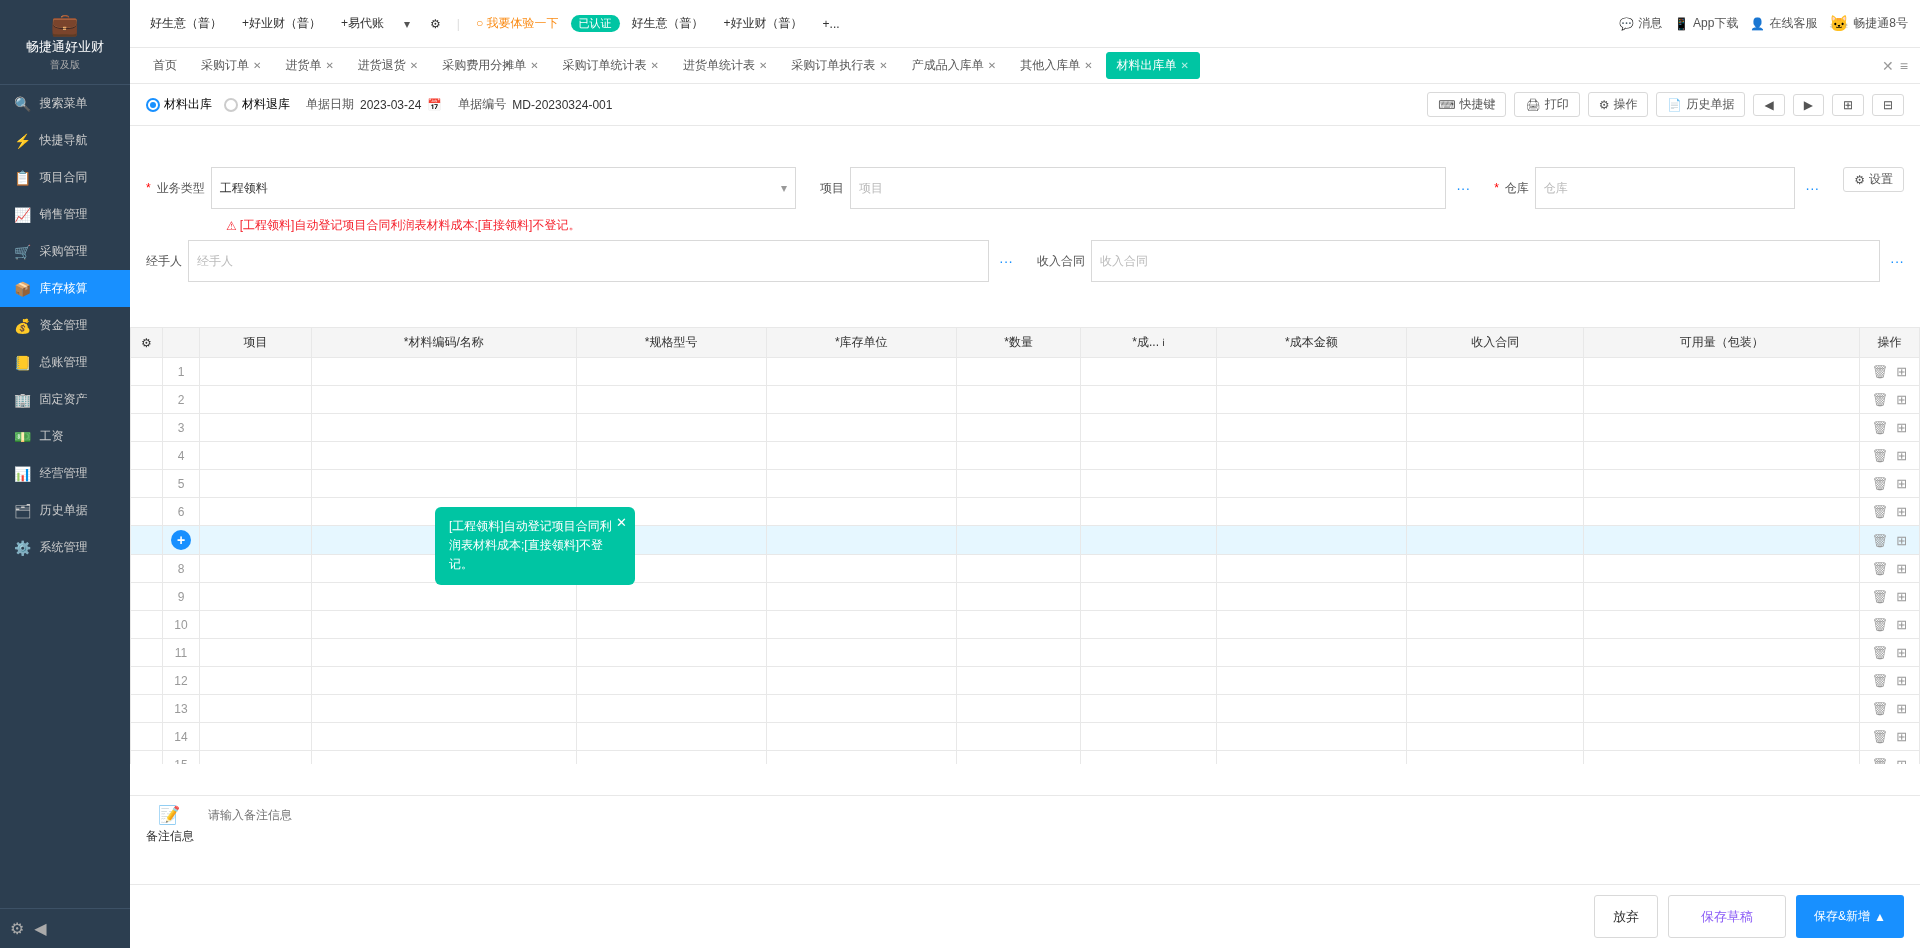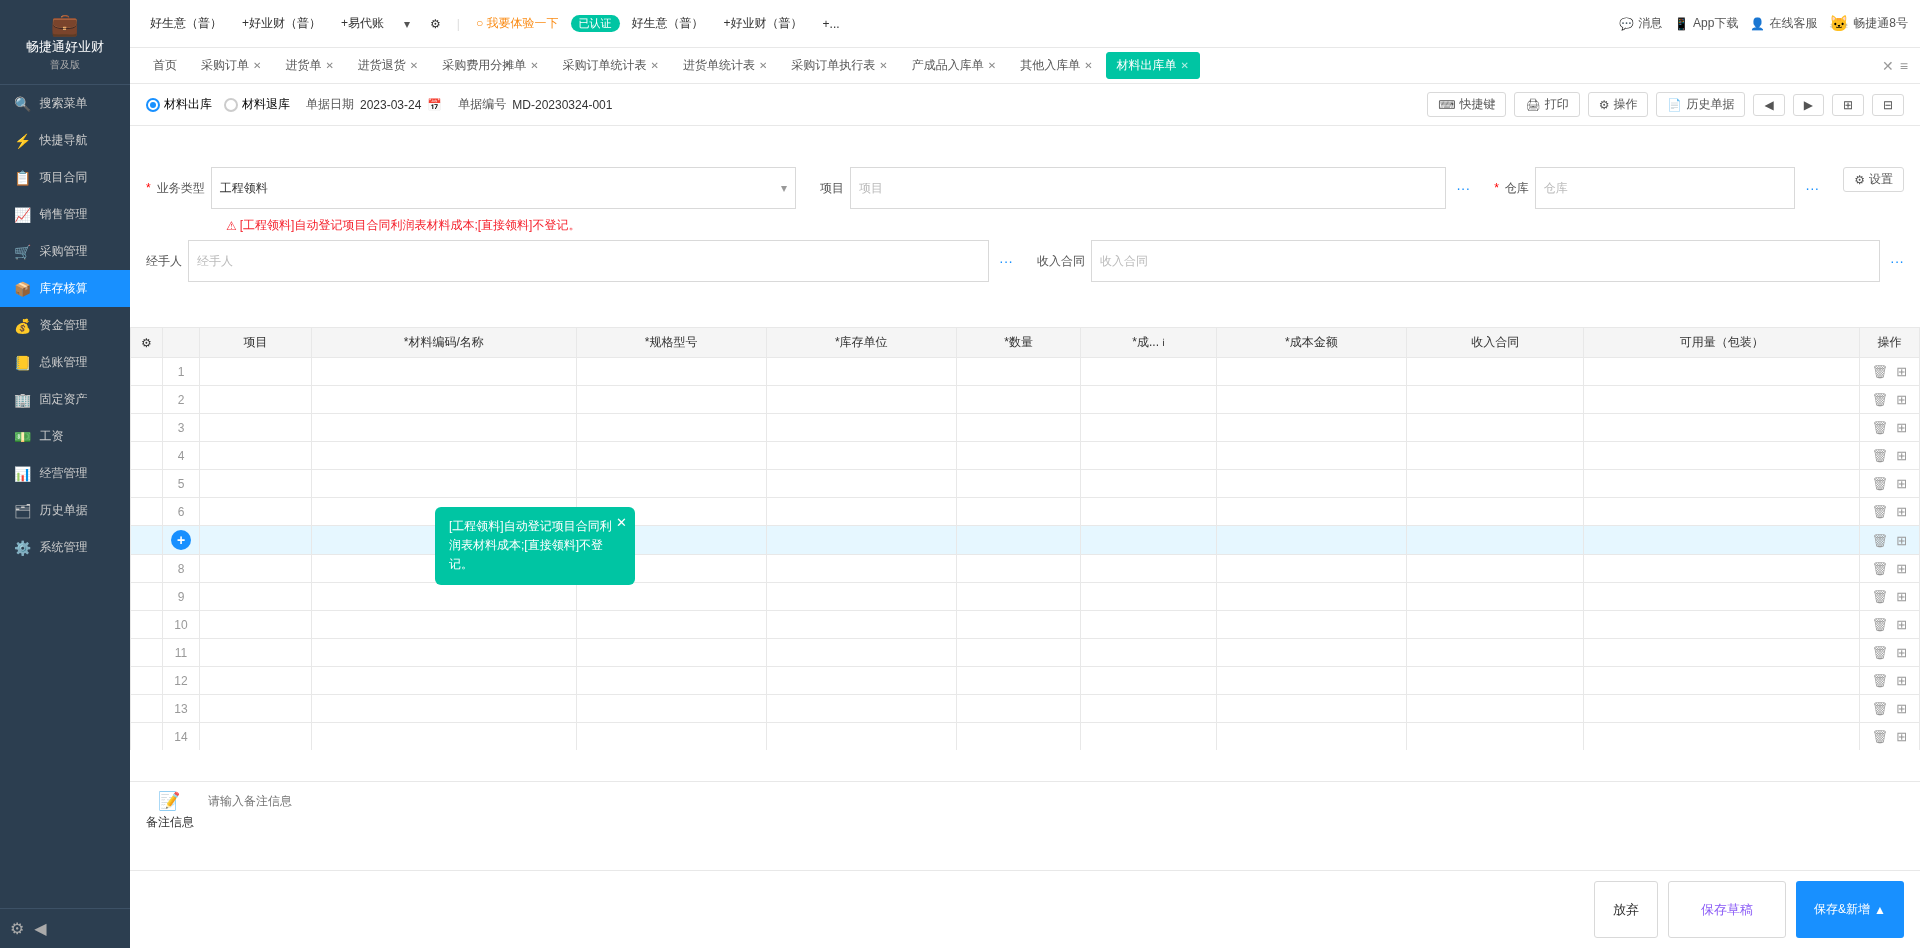--- a/index.html
+++ b/index.html
@@ -335,21 +335,21 @@
     .btn-draft {
       padding: 6px 32px;
       border: 1px solid #d9d9d9;
       border-radius: 3px;
       cursor: pointer;
       background: #fff;
       color: #8b5cf6;
       font-size: 13px;
     }
     .btn-save {
-      padding: 20px 18px;
+      padding: 13px 18px;
       border: none;
       border-radius: 3px;
       cursor: pointer;
       background: #1890ff;
       color: #fff;
       font-size: 13px;
       display: flex;
       align-items: center;
       gap: 4px;
     }

